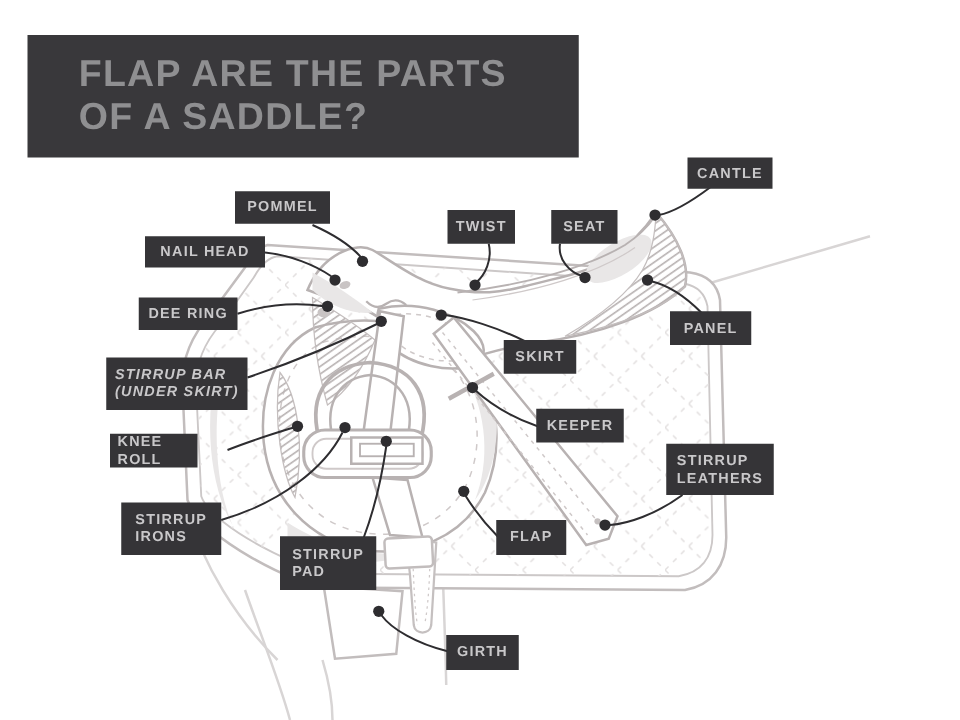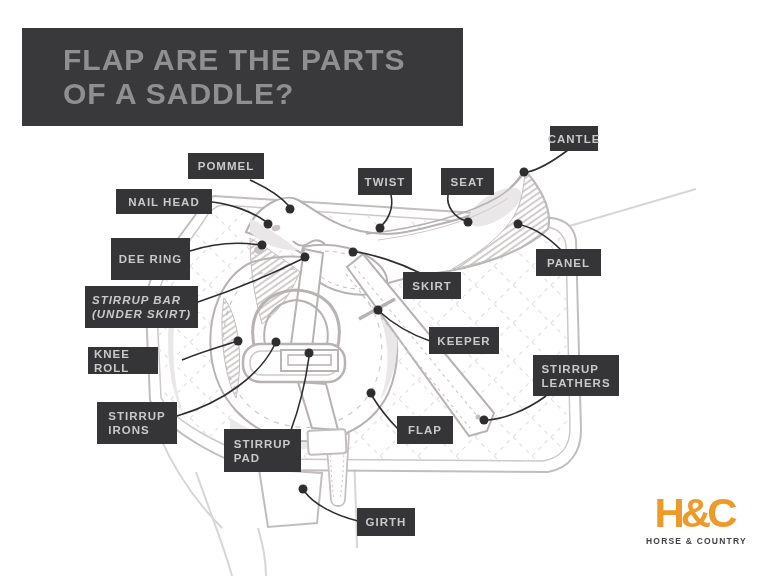--- a/index.html
+++ b/index.html
@@ -168,39 +168,35 @@
         <circle cx="238" cy="341" r="4.5"></circle>
           <circle cx="276" cy="342" r="4.5"></circle>
         <circle cx="309" cy="353" r="4.5"></circle>
           <circle cx="371" cy="393" r="4.5"></circle>
         <circle cx="484" cy="420" r="4.5"></circle>
           <circle cx="303" cy="489" r="4.5"></circle>
       </g>
     </g>
   </svg>
 
-  <div class="part-label" style="left:550px;top:126px;width:48px;height:25px;text-align:right;">CANTLE</div>
+  <div class="part-label" style="left:550px;top:126px;width:68px;height:25px;text-align:right;">CANTLE</div>
   <div class="part-label" style="left:188px;top:153px;width:76px;height:26px;">POMMEL</div>
   <div class="part-label" style="left:358px;top:168px;width:54px;height:27px;">TWIST</div>
   <div class="part-label" style="left:441px;top:168px;width:53px;height:27px;">SEAT</div>
   <div class="part-label" style="left:116px;top:189px;width:96px;height:25px;">NAIL HEAD</div>
-  <div class="part-label" style="left:111px;top:238px;width:79px;height:42px;">DEE RING</div>
+  <div class="part-label" style="left:111px;top:238px;width:79px;height:26px;">DEE RING</div>
   <div class="part-label" style="left:536px;top:249px;width:65px;height:27px;">PANEL</div>
   <div class="part-label" style="left:403px;top:272px;width:58px;height:27px;">SKIRT</div>
   <div class="part-label" style="left:85px;top:286px;width:113px;height:42px;font-style:italic;">STIRRUP BAR
 (UNDER SKIRT)</div>
   <div class="part-label" style="left:429px;top:327px;width:70px;height:27px;">KEEPER</div>
   <div class="part-label" style="left:88px;top:347px;width:70px;height:27px;">KNEE ROLL</div>
   <div class="part-label" style="left:533px;top:355px;width:86px;height:41px;">STIRRUP
 LEATHERS</div>
   <div class="part-label" style="left:97px;top:402px;width:80px;height:42px;">STIRRUP
 IRONS</div>
   <div class="part-label" style="left:224px;top:429px;width:77px;height:43px;">STIRRUP
 PAD</div>
   <div class="part-label" style="left:397px;top:416px;width:56px;height:28px;">FLAP</div>
   <div class="part-label" style="left:357px;top:508px;width:58px;height:28px;">GIRTH</div>
 
-  <div class="logo">
-    <div class="logo-mark">H&amp;C</div>
-    <div class="logo-tagline">HORSE &amp; COUNTRY</div>
-  </div>
 
 </div>
 
 </body></html>

